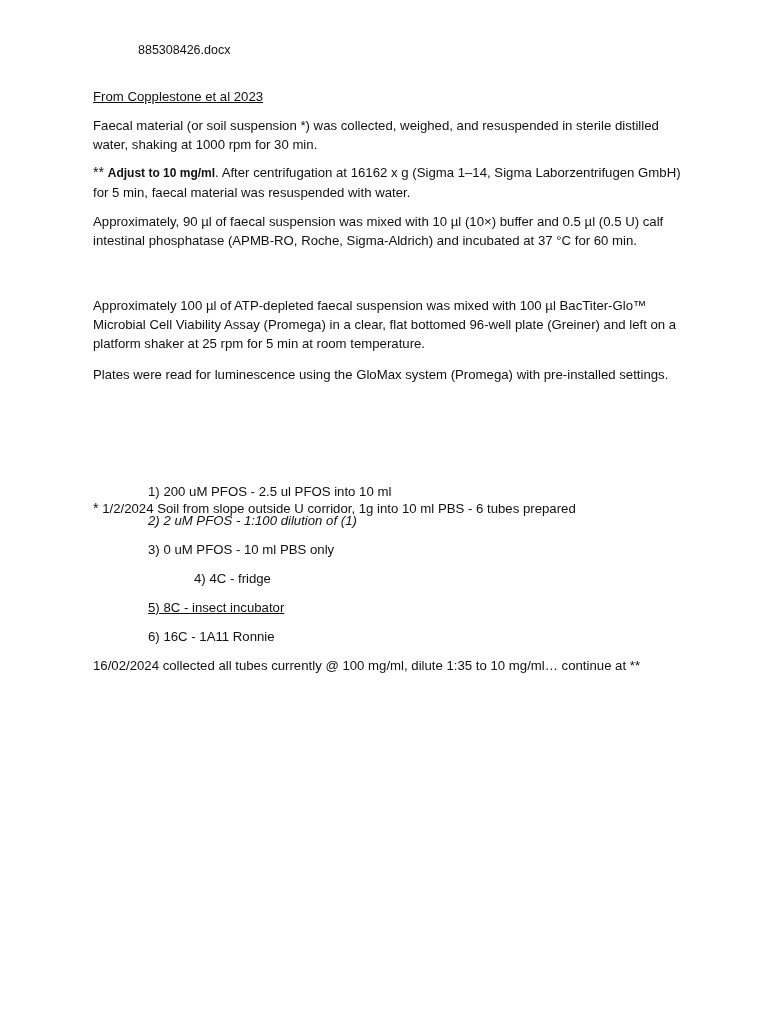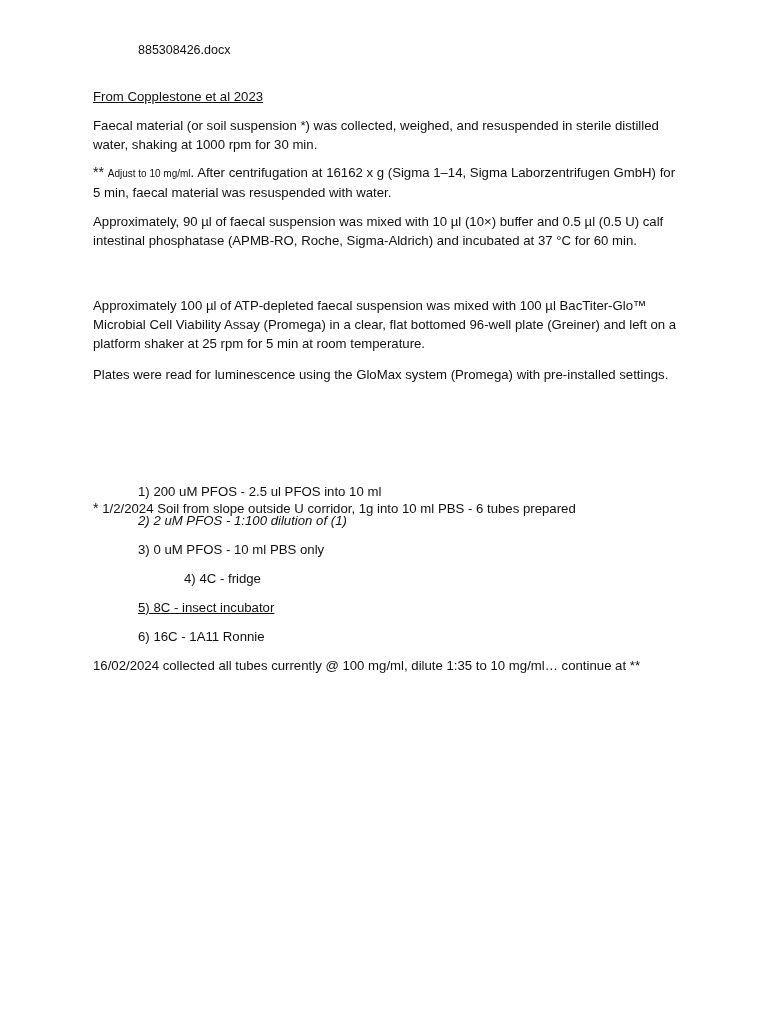--- a/index.html
+++ b/index.html
@@ -42,29 +42,29 @@
       width: 590px;
       margin: 0;
     }
     .p1 { top: 116px; }
     .p2 { top: 163px; }
     .p3 { top: 212px; }
     .p4 { top: 296px; }
     .p5 { top: 365px; }
     .note { top: 453px; margin-top: 46px; }
     .bigbold {
-      font-weight: normal;
-      font-size: 10px;
+      font-weight: bold;
+      font-size: 12px;
     }
     .bigstar {
       font-size: 14.2px;
     }
     .tube {
       position: absolute;
-      left: 45px;
+      left: 55px;
     }
     .t1 { top: 482px; }
     .t2 { top: 511px; font-style: italic; }
     .t3 { top: 540px; }
     .t4 { top: 569px; margin-left: 46px; }
     .t5 { top: 598px; text-decoration: underline; }
     .t6 { top: 627px; }
     .p6 { top: 656px; }
   </style>
 </head>

